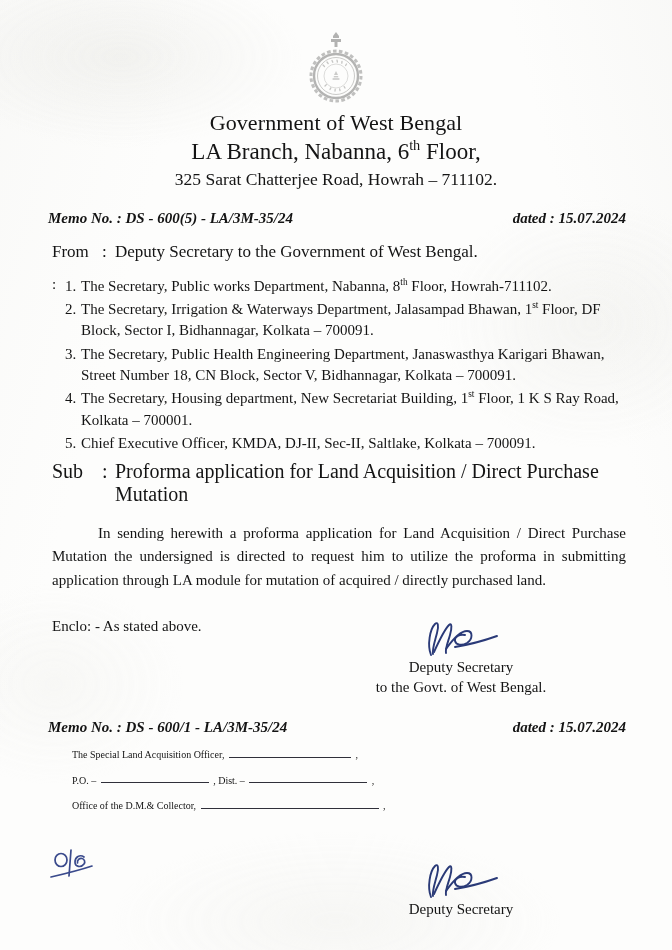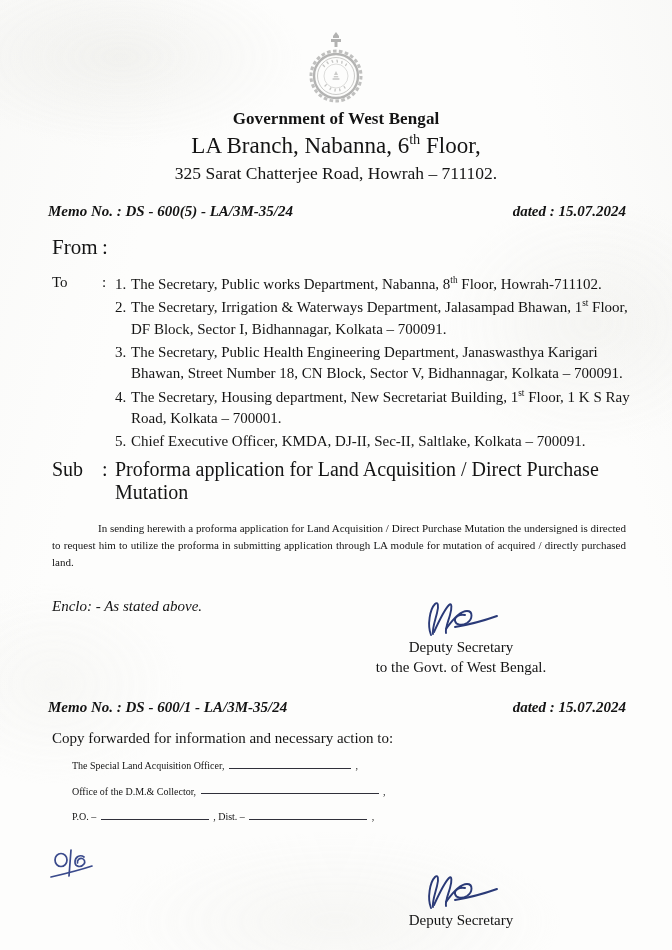--- a/index.html
+++ b/index.html
@@ -50,23 +50,22 @@
     height: 78px;
     opacity: 0.5;
   }
 
   .header-block {
     padding-top: 108px;
     text-align: center;
     line-height: 1.34;
   }
   .hdr-line1 {
-    font-size: 17px;
+    font-size: 22px;
     letter-spacing: 0.1px;
-    font-weight: bold;
   }
   .hdr-line2 {
     font-size: 17.5px;
     letter-spacing: -0.05px;
   }
   .hdr-line3 {
     font-size: 23px;
   }
   .hdr-line4 {
     font-size: 17.5px;
@@ -89,21 +88,21 @@
     font-weight: bold;
     font-size: 15px;
     white-space: nowrap;
   }
   .memo-date { padding-right: 6px; }
 
   .from-row {
     display: flex;
     margin-top: 15px;
     padding-left: 18px;
-    font-size: 21px;
+    font-size: 17px;
   }
   .lbl { width: 50px; flex: none; }
   .colon { width: 13px; flex: none; }
 
   .to-row {
     display: flex;
     margin-top: 14px;
     padding-left: 18px;
     font-size: 15px;
   }
@@ -129,31 +128,30 @@
     margin-top: 4px;
     padding-left: 18px;
     font-size: 20px;
   }
   .sub-lbl { width: 50px; flex: none; }
 
   .body-para {
     margin-top: 16px;
     padding-left: 18px;
     padding-right: 12px;
-    font-size: 11px;
+    font-size: 15px;
     line-height: 1.55;
     text-align: justify;
     text-indent: 46px;
   }
 
   .enclo {
     margin-top: 26px;
     padding-left: 18px;
     font-size: 15px;
-    font-style: italic;
   }
 
   .sign-block {
     margin-top: -16px;
     text-align: center;
     padding-left: 250px;
     line-height: 1.35;
     font-size: 15px;
   }
   .sig-svg { display: block; margin: 0 auto -4px auto; }
@@ -263,24 +261,24 @@
   </div>
 
   <div class="memo-row">
     <span class="memo-no">Memo No. : DS - 600(5) - LA/3M-35/24</span>
     <span class="memo-date">dated : 15.07.2024</span>
   </div>
 
   <div class="from-row">
     <span class="lbl">From</span>
     <span class="colon">:</span>
+    <span>Deputy Secretary to the Government of West Bengal.</span>
   </div>
 
   <div class="to-row">
-    <span class="lbl">To</span>
     <span class="colon">:</span>
     <div class="to-list" id="to-list">
         <div class="to-item">
           <span class="to-num">1.</span>
           <span class="to-text">The Secretary, Public works Department, Nabanna, 8<sup>th</sup> Floor, Howrah-711102.</span>
         </div>
         <div class="to-item">
           <span class="to-num">2.</span>
           <span class="to-text">The Secretary, Irrigation &amp; Waterways Department, Jalasampad Bhawan, 1<sup>st</sup> Floor, DF Block, Sector I, Bidhannagar, Kolkata – 700091.</span>
         </div>
@@ -320,40 +318,39 @@
     </svg>
     <div>Deputy Secretary</div>
     <div>to the Govt. of West Bengal.</div>
   </div>
 
   <div class="memo-row2">
     <span class="memo-no">Memo No. : DS - 600/1 - LA/3M-35/24</span>
     <span class="memo-date">dated : 15.07.2024</span>
   </div>
 
-  <div class="copy-fwd">Copy forwarded for information and necessary action to:</div>
 
   <div class="blank-lines">
     <div class="blank-line-row">
       <span>The Special Land Acquisition Officer,</span>
       <span class="rule rule-a"></span>
-      <span>,</span>
-    </div>
-    <div class="blank-line-row">
-      <span>Office of the D.M.&amp; Collector,</span>
-      <span class="rule rule-b"></span>
       <span>,</span>
     </div>
     <div class="blank-line-row">
       <span>P.O. –</span>
       <span class="rule rule-c"></span>
       <span>, Dist. –</span>
       <span class="rule rule-d"></span>
       <span>,</span>
     </div>
+    <div class="blank-line-row">
+      <span>Office of the D.M.&amp; Collector,</span>
+      <span class="rule rule-b"></span>
+      <span>,</span>
+    </div>
   </div>
 
   <div class="sign-block-2">
     <svg class="sig-svg" width="120" height="42" viewBox="0 0 120 42" aria-hidden="true">
       <g fill="none" stroke="#2a3a78" stroke-width="1.9" stroke-linecap="round" stroke-linejoin="round">
         <path d="M30 36 C26 26, 29 10, 34 5 C37 2, 38 7, 36 14 C34 22, 31 30, 32 35"></path>
         <path d="M33 33 C38 22, 44 10, 48 6 C51 3, 51 9, 49 16 C47 23, 44 30, 45 34"></path>
         <path d="M45 30 C52 20, 60 12, 66 12 C72 12, 72 20, 66 24 C61 27, 55 26, 54 22 C53 18, 58 15, 64 16"></path>
         <path d="M54 28 C66 26, 82 22, 96 17"></path>
       </g>

